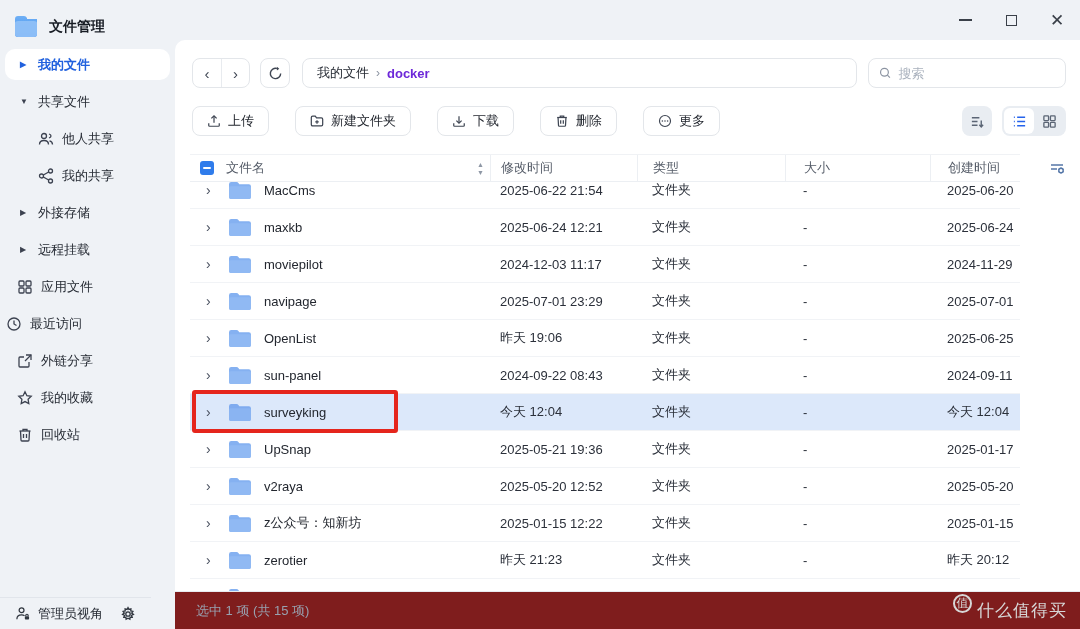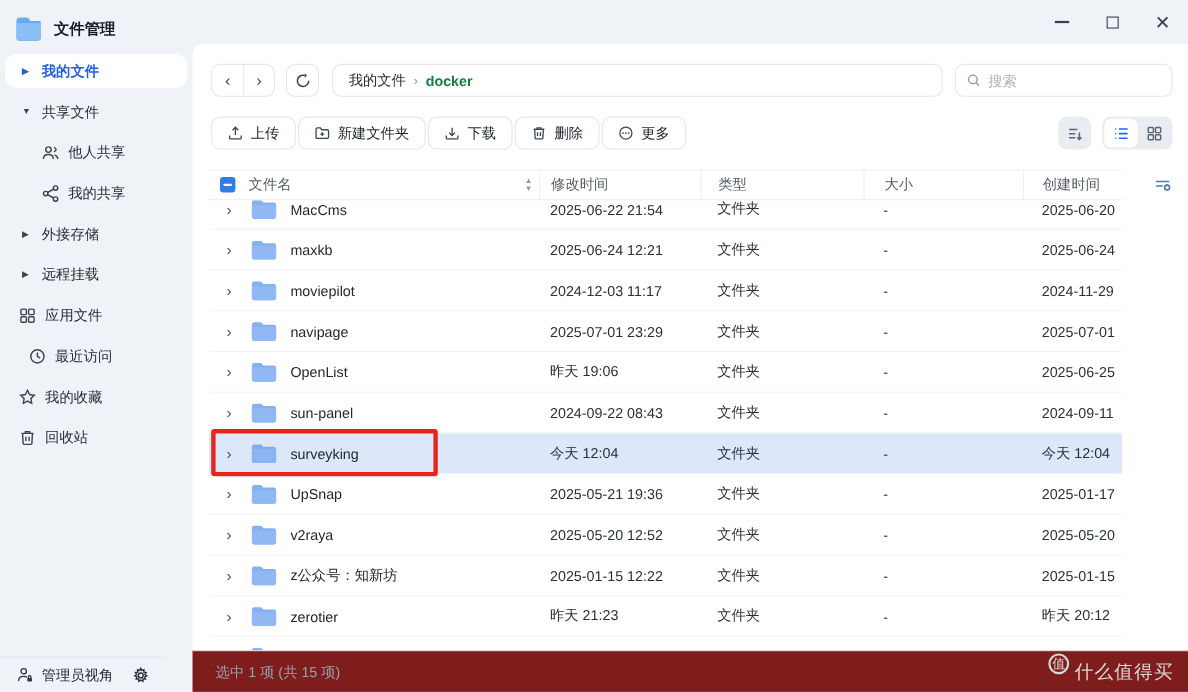--- a/index.html
+++ b/index.html
@@ -41,28 +41,28 @@
 
   
   .bar1 { position:absolute; top:18px; left:17px; right:14px; height:30px; display:flex; align-items:center; }
   .navpill { display:flex; height:30px; border:1px solid #e3e6ea; border-radius:8px; overflow:hidden; background:#fff; }
   .navpill .seg { width:28px; display:flex; align-items:center; justify-content:center; font-size:15px; color:#3e4552; cursor:pointer; }
   .navpill .seg + .seg { border-left:1px solid #e8ebef; }
   .icon-btn { width:30px; height:30px; border:1px solid #e3e6ea; border-radius:8px; display:flex; align-items:center; justify-content:center; margin-left:10px; color:#3e4552; cursor:pointer; background:#fff; }
   .breadcrumb { flex:1; height:30px; border:1px solid #e3e6ea; border-radius:8px; margin-left:12px; display:flex; align-items:center; padding:0 14px; gap:7px; background:#fff; }
   .crumb-root { color:#272c35; cursor:pointer; }
   .crumb-sep { color:#8b93a1; font-size:12px; }
-  .crumb-cur { color:#15803d; font-weight:bold; }
+  .crumb-cur { color:#6d28d9; font-weight:bold; }
   .searchbox { width:198px; height:30px; border:1px solid #e3e6ea; border-radius:8px; margin-left:11px; display:flex; align-items:center; padding:0 10px; gap:7px; background:#fff; }
   .searchbox input { border:none; outline:none; width:100%; font-size:13px; font-family:inherit; color:#23272f; background:transparent; }
   .searchbox input::placeholder { color:#a9b1bd; }
   .search-glyph { color:#8b93a1; }
 
   
-  .bar2 { position:absolute; top:66px; left:17px; right:14px; height:30px; display:flex; align-items:center; gap:2px; }
+  .bar2 { position:absolute; top:66px; left:17px; right:14px; height:30px; display:flex; align-items:center; gap:26px; }
   .act-btn { height:30px; border:1px solid #e3e6ea; border-radius:8px; background:#fff; display:flex; align-items:center; gap:7px; padding:0 14px; font-size:13px; color:#23272f; cursor:pointer; }
   .act-btn .bicon { width:14px; height:14px; color:#3e4552; }
   .right-tools { margin-left:auto; display:flex; align-items:center; gap:10px; }
   .sort-tool { width:30px; height:30px; border-radius:8px; background:#e9edf2; display:flex; align-items:center; justify-content:center; color:#5b6575; cursor:pointer; }
   .view-toggle { height:30px; border-radius:8px; background:#e9edf2; display:flex; align-items:center; padding:2px; }
   .vseg { width:30px; height:26px; border-radius:6px; display:flex; align-items:center; justify-content:center; color:#5b6575; cursor:pointer; }
   .vseg.active { background:#fff; color:#2563eb; }
 
   
   .thead { position:absolute; top:114px; left:15px; width:830px; height:28px; display:grid;
@@ -167,26 +167,34 @@
     </div>
     <div class="nav-item sub" style="padding-left:17px;">
       <svg class="nicon" viewBox="0 0 16 16" fill="none" stroke="currentColor" stroke-width="1.3">
         <rect x="2" y="2" width="5" height="5" rx="1"></rect>
           <rect x="9" y="2" width="5" height="5" rx="1"></rect>
           <rect x="2" y="9" width="5" height="5" rx="1"></rect>
           <rect x="9" y="9" width="5" height="5" rx="1"></rect>
       </svg>
       <span class="label">应用文件</span>
     </div>
-    <div class="nav-item sub" style="padding-left:6px;margin-left:20px;">
+    <div class="nav-item sub" style="padding-left:6px;">
       <svg class="nicon" viewBox="0 0 16 16" fill="none" stroke="currentColor" stroke-width="1.3">
         <circle cx="8" cy="8" r="6"></circle>
           <path d="M8 4.5 V8 L10.5 9.5"></path>
       </svg>
       <span class="label">最近访问</span>
+    </div>
+    <div class="nav-item sub" style="padding-left:17px;">
+      <svg class="nicon" viewBox="0 0 16 16" fill="none" stroke="currentColor" stroke-width="1.3">
+        <path d="M12 9 V13 Q12 14 11 14 L3 14 Q2 14 2 13 L2 5 Q2 4 3 4 L7 4"></path>
+          <path d="M9 2 L14 2 L14 7"></path>
+          <path d="M14 2 L8 8"></path>
+      </svg>
+      <span class="label">外链分享</span>
     </div>
     <div class="nav-item sub" style="padding-left:17px;">
       <svg class="nicon" viewBox="0 0 16 16" fill="none" stroke="currentColor" stroke-width="1.3">
         <path d="M8 1.8 L9.9 5.7 L14.2 6.3 L11.1 9.3 L11.8 13.6 L8 11.6 L4.2 13.6 L4.9 9.3 L1.8 6.3 L6.1 5.7 Z"></path>
       </svg>
       <span class="label">我的收藏</span>
     </div>
     <div class="nav-item sub" style="padding-left:17px;">
       <svg class="nicon" viewBox="0 0 16 16" fill="none" stroke="currentColor" stroke-width="1.3">
         <path d="M2.5 4 H13.5"></path>

